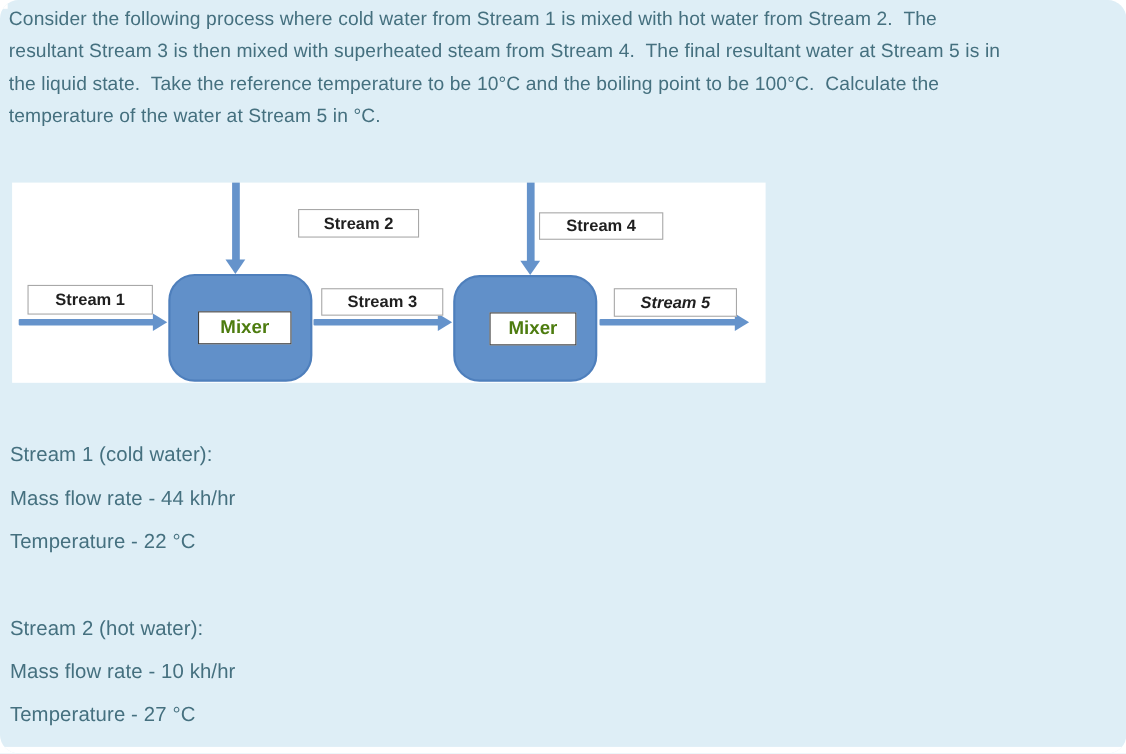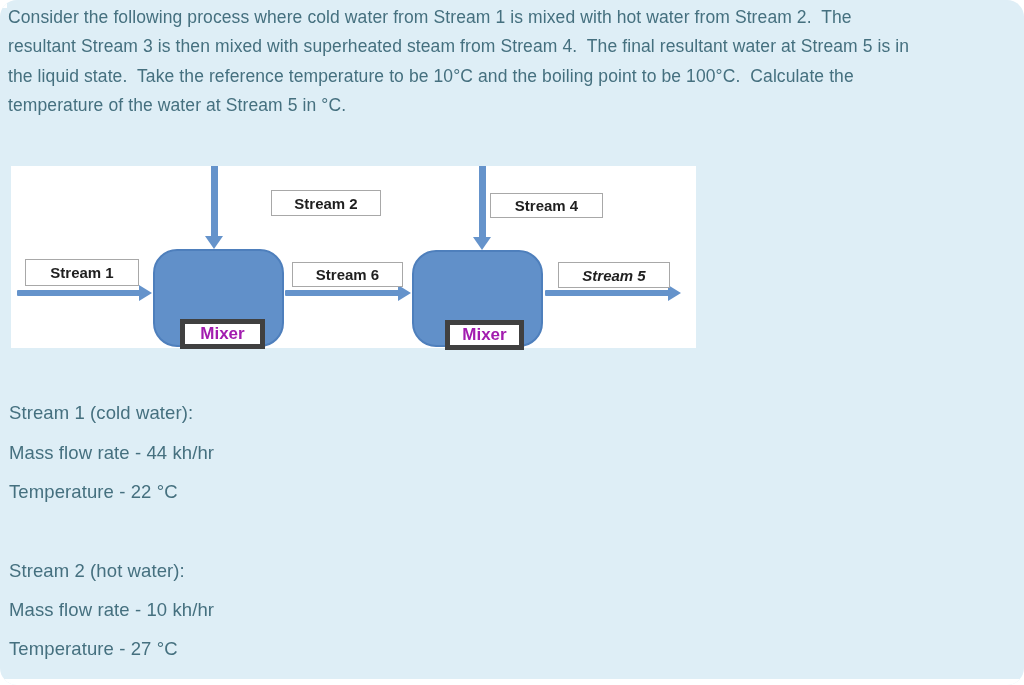--- a/index.html
+++ b/index.html
@@ -17,23 +17,23 @@
   .problem .line{white-space:pre;}
 
   
   .diagram{position:absolute;left:11px;top:166px;width:685px;height:182px;background:var(--white);}
 
   
   .mixer{position:absolute;width:131px;height:98px;background:var(--mixer-fill);
     border:2px solid var(--mixer-border);border-radius:24px;}
   .mixer-1{left:142px;top:83px;}
   .mixer-2{left:401px;top:84px;height:97px;}
-  .mixer-tag{position:absolute;background:var(--white);border:5px solid #404040;
+  .mixer-tag{position:absolute;background:var(--white);border:1px solid #404040;
     display:flex;align-items:center;justify-content:center;font-size:17px;font-weight:bold;
-    color:#a21caf;margin-top:36px;}
+    color:#4d7c0f;}
   .mixer-1 .mixer-tag{left:25px;top:32px;width:85px;height:30px;}
   .mixer-2 .mixer-tag{left:31px;top:32px;width:79px;height:30px;}
 
   
   .slabel{position:absolute;background:var(--white);border:1px solid var(--box-border);
     display:flex;align-items:center;justify-content:center;font-size:15px;font-weight:600;
     color:var(--label-ink);}
   .slabel-1{left:14px;top:93px;width:114px;height:27px;}
   .slabel-2{left:216px;top:24px;width:110px;height:26px;margin-left:44px;}
   .slabel-3{left:281px;top:96px;width:111px;height:25px;}
@@ -87,21 +87,21 @@
 
     <div class="mixer mixer-1">
       <div class="mixer-tag">Mixer</div>
     </div>
     <div class="mixer mixer-2">
       <div class="mixer-tag">Mixer</div>
     </div>
 
     <div class="slabel slabel-1">Stream 1</div>
     <div class="slabel slabel-2">Stream 2</div>
-    <div class="slabel slabel-3">Stream 6</div>
+    <div class="slabel slabel-3">Stream 3</div>
     <div class="slabel slabel-4">Stream 4</div>
     <div class="slabel slabel-5">Stream 5</div>
   </div>
 
   <div class="spec-line" style="top:402px">Stream 1 (cold water):</div>
   <div class="spec-line" style="top:442px">Mass flow rate - 44 kh/hr</div>
   <div class="spec-line" style="top:481px">Temperature - 22 °C</div>
 
   <div class="spec-line" style="top:560px">Stream 2 (hot water):</div>
   <div class="spec-line" style="top:599px">Mass flow rate - 10 kh/hr</div>

